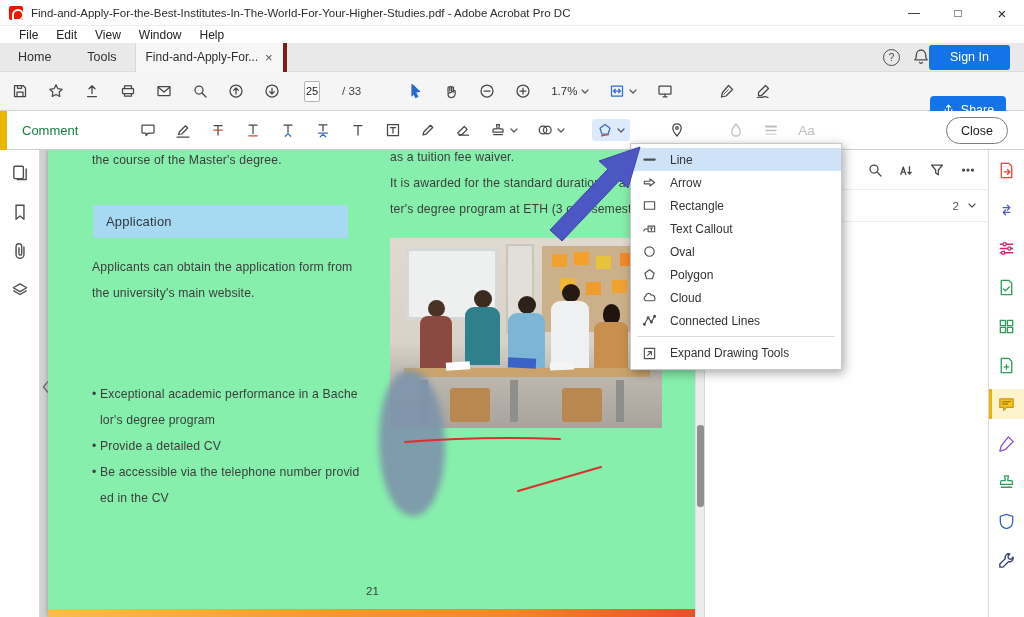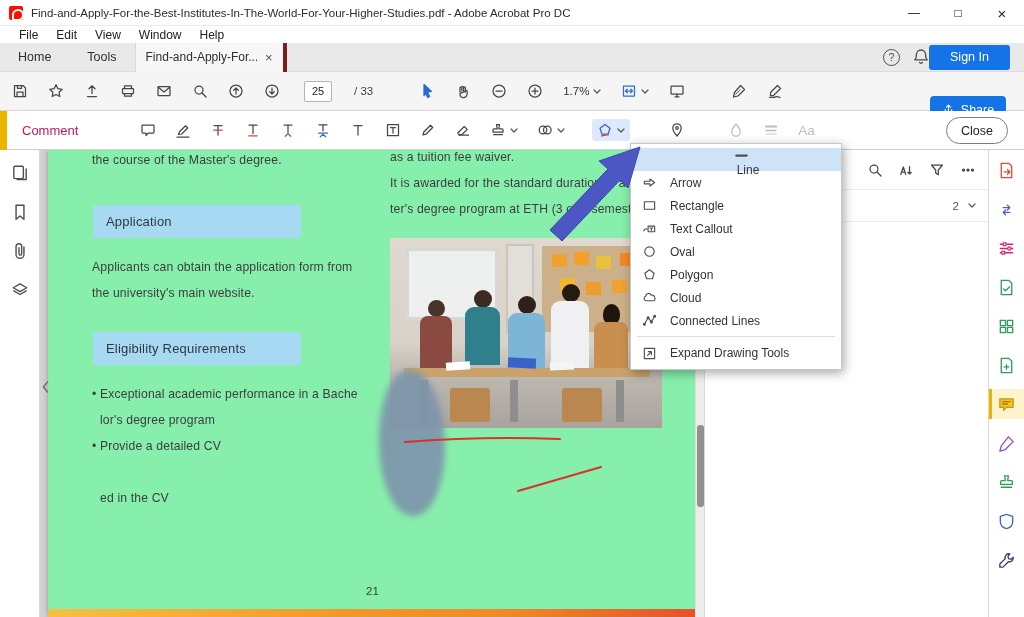--- a/index.html
+++ b/index.html
@@ -29,49 +29,49 @@
   .bell{position:absolute;right:94px;width:18px;height:18px;}
   .signin-btn{position:absolute;right:14px;height:25px;width:81px;background:#1473e6;color:#fff;font-size:12.5px;border-radius:3px;display:flex;align-items:center;justify-content:center;}
 
   
   .toolbar{position:absolute;left:0;top:72px;width:1024px;height:39px;background:#f5f5f5;border-bottom:1px solid #d4d4d4;display:flex;align-items:center;z-index:20;}
   .tb-left{display:flex;align-items:center;gap:20px;padding-left:12px;}
   .ic{width:16px;height:16px;fill:none;stroke:#474747;stroke-width:1.25;stroke-linecap:round;stroke-linejoin:round;display:block;}
   .ic.blue{stroke:#2e6fd2;}
   .ic.dis{stroke:#bdbdbd;}
   .chev{width:8px;height:5px;fill:none;stroke:#555;stroke-width:1.2;stroke-linecap:round;stroke-linejoin:round;margin-left:4px;display:block;}
-  .page-box{width:28px;height:21px;background:#fff;border:1px solid #b3b3b3;border-radius:2px;font-size:11px;color:#222;display:flex;align-items:center;justify-content:center;margin-left:4px;}
+  .page-box{width:16px;height:21px;background:#fff;border:1px solid #b3b3b3;border-radius:2px;font-size:11px;color:#222;display:flex;align-items:center;justify-content:center;margin-left:4px;}
   .pages-total{font-size:11.5px;color:#444;margin-left:2px;white-space:nowrap;}
   .zoom-group{display:flex;align-items:center;font-size:11.5px;color:#333;}
   .ml26{margin-left:26px;}
   .share-btn{position:absolute;right:18px;top:24px;height:27px;width:76px;background:#1473e6;border-radius:4px;color:#fff;font-size:12.5px;display:flex;align-items:center;justify-content:center;gap:6px;}
   .share-btn svg{width:13px;height:13px;fill:none;stroke:#fff;stroke-width:1.4;stroke-linecap:round;stroke-linejoin:round;}
 
   
   .commentbar{position:absolute;left:0;top:111px;width:1024px;height:39px;background:#fff;border-bottom:1px solid #cfcfcf;display:flex;align-items:center;z-index:20;}
   .yellow-accent{position:absolute;left:0;top:0;width:7px;height:39px;background:#eab400;}
-  .cb-title{font-size:13px;color:#be185d;margin-left:22px;}
+  .cb-title{font-size:13px;color:#15803d;margin-left:22px;}
   .cb-icons{display:flex;align-items:center;gap:19px;margin-left:62px;}
   .cb-group{display:flex;align-items:center;}
   .cb-open{background:#dceafc;border-radius:3px;padding:3px 5px;margin-left:8px;}
   .aa-lbl{font-size:13.5px;color:#bdbdbd;}
   .close-btn{position:absolute;right:16px;top:6px;width:62px;height:27px;border:1px solid #7c7c7c;border-radius:14px;background:#fff;font-size:12.5px;color:#222;display:flex;align-items:center;justify-content:center;}
 
   
   .leftrail{position:absolute;left:0;top:150px;width:40px;bottom:0;background:#fff;border-right:1px solid #d9d9d9;display:flex;flex-direction:column;align-items:center;padding-top:14px;gap:21px;z-index:10;}
   .leftrail .ic{width:18px;height:18px;stroke:#4f4f4f;}
 
   
   .content{position:absolute;left:40px;top:150px;right:36px;bottom:0;background:#d2d2d2;}
   .collapse-tab{position:absolute;left:0;top:222px;width:11px;height:30px;display:flex;align-items:center;justify-content:center;z-index:5;}
   .collapse-tab svg{width:7px;height:12px;fill:none;stroke:#6d6d6d;stroke-width:1.5;stroke-linecap:round;}
 
   .pdf-page{position:absolute;left:8px;top:0;width:649px;height:467px;background:#86efac;box-shadow:0 0 5px rgba(0,0,0,.3);}
   .doc-line{position:absolute;font-size:12.2px;color:#3d3d3d;white-space:nowrap;letter-spacing:.15px;}
-  .heading-box{position:absolute;left:45px;width:208px;height:33px;background:#a7d9f3;border-radius:2px;display:flex;align-items:center;}
+  .heading-box{position:absolute;left:45px;width:255px;height:33px;background:#a7d9f3;border-radius:2px;display:flex;align-items:center;}
   .heading-box span{font-size:13px;color:#30383f;margin-left:13px;letter-spacing:.2px;}
   .page-num{position:absolute;left:0;top:435px;width:100%;text-align:center;font-size:11.5px;color:#3d3d3d;}
   .page-footer{position:absolute;left:0;bottom:0;width:100%;height:8px;background:linear-gradient(90deg,#f6c044 0%,#f0992b 45%,#ee8b28 70%,#e4522b 100%);}
 
   .photo{position:absolute;left:342px;top:88px;width:272px;height:190px;background:linear-gradient(180deg,#dfd9d0 0%,#d8d2c8 55%,#bdb8b0 72%,#a8a49d 100%);overflow:hidden;border-radius:1px;}
   .ph{position:absolute;}
   .blob{position:absolute;left:331px;top:220px;width:66px;height:146px;background:#7e95ab;border-radius:46% 54% 48% 52%;filter:blur(3px);opacity:.92;}
   .marks{position:absolute;left:0;top:0;width:649px;height:467px;pointer-events:none;}
 
   .vscroll{position:absolute;left:655px;top:0;width:9px;height:100%;background:#ececec;border-left:1px solid #dedede;}
@@ -84,21 +84,21 @@
 
   
   .rightrail{position:absolute;right:0;top:150px;width:36px;bottom:0;background:#fff;border-left:1px solid #d9d9d9;display:flex;flex-direction:column;align-items:center;padding-top:5px;gap:9px;z-index:10;}
   .rcell{width:36px;height:30px;display:flex;align-items:center;justify-content:center;}
   .rcell.active{background:#fdf3cd;box-shadow:inset 3px 0 0 #e8b500;}
   .ric{width:19px;height:19px;fill:none;stroke-width:1.4;stroke-linecap:round;stroke-linejoin:round;display:block;}
 
   
   .dropdown{position:absolute;left:630px;top:143px;width:212px;background:#fff;border:1px solid #c7c7c7;box-shadow:2px 3px 10px rgba(0,0,0,.35);padding:4px 0;z-index:50;}
   .dd-item{height:23px;display:flex;align-items:center;padding-left:11px;}
-  .dd-item.selected{background:#cfe3f8;flex-direction:column;}
+  .dd-item.selected{background:#cfe3f8;}
   .dd-item .lbl{font-size:12px;color:#333;margin-left:13px;}
   .mi{width:15px;height:15px;fill:none;stroke:#4f4f4f;stroke-width:1.2;stroke-linecap:round;stroke-linejoin:round;display:block;flex:none;}
   .dd-sep{height:1px;background:#dcdcdc;margin:4px 6px;}
   .dd-expand{height:24px;display:flex;align-items:center;padding-left:11px;}
   .dd-expand .lbl{font-size:12px;color:#333;margin-left:13px;}
 
   .big-arrow{position:absolute;left:0;top:0;width:1024px;height:617px;pointer-events:none;z-index:60;}
 </style>
 </head>
 <body>
@@ -332,26 +332,24 @@
     </div>
 
     <div class="pdf-page">
 
       <div class="doc-line" style="left:44px;top:3px;">the course of the Master's degree.</div>
       <div class="heading-box" style="top:55px;">
         <span>Application</span>
       </div>
       <div class="doc-line" style="left:44px;top:110px;">Applicants can obtain the application form from</div>
       <div class="doc-line" style="left:44px;top:136px;">the university's main website.</div>
-      <div class="heading-box" style="top:182px;">
-        <span>Eligibility Requirements</span>
-      </div>
       <div class="doc-line" style="left:44px;top:237px;">• Exceptional academic performance in a Bache</div>
       <div class="doc-line" style="left:52px;top:263px;">lor's degree program</div>
       <div class="doc-line" style="left:44px;top:289px;">• Provide a detailed CV</div>
+      <div class="doc-line" style="left:44px;top:315px;">• Be accessible via the telephone number provid</div>
       <div class="doc-line" style="left:52px;top:341px;">ed in the CV</div>
 
       <div class="doc-line" style="left:342px;top:0px;">as a tuition fee waiver.</div>
       <div class="doc-line" style="left:342px;top:26px;">It is awarded for the standard duration of a Mas</div>
       <div class="doc-line" style="left:342px;top:52px;">ter's degree program at ETH (3 or 4 semesters</div>
 
       <div class="photo">
         <div class="ph" style="left:16px;top:10px;width:92px;height:72px;background:#eef0ef;border:3px solid #d6d8d7;"></div>
         <div class="ph" style="left:116px;top:6px;width:28px;height:90px;background:#e2dfd9;border:2px solid #c8c5bf;"></div>
         <div class="ph" style="left:152px;top:8px;width:112px;height:86px;background:#ccb089;border:4px solid #b5video986e;border-color:#b6986c;"></div>

